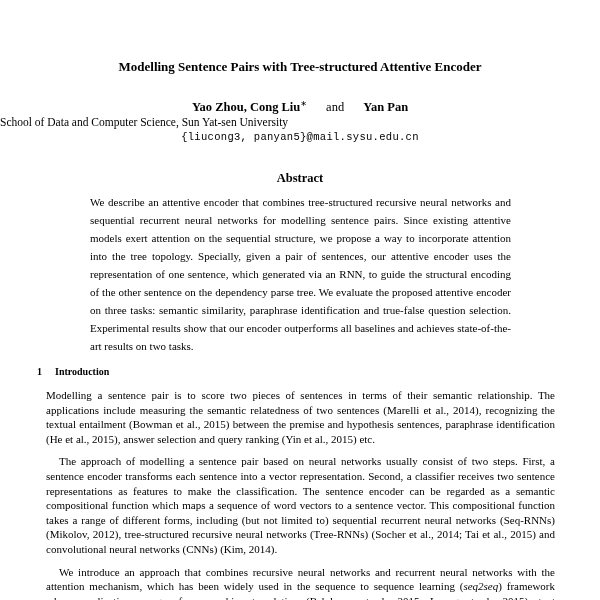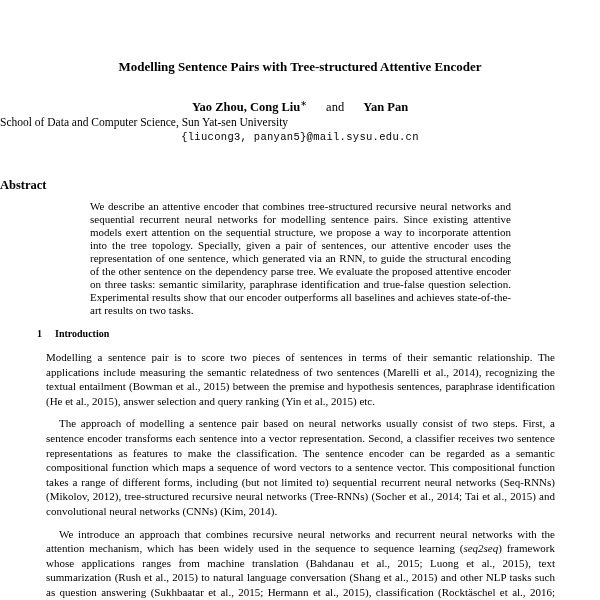--- a/index.html
+++ b/index.html
@@ -44,30 +44,31 @@
     line-height: 15px;
   }
   .email {
     text-align: center;
     font-family: "Liberation Mono", "DejaVu Sans Mono", monospace;
     font-size: 10.5px;
     line-height: 15px;
     letter-spacing: 0.3px;
   }
   .abstract-heading {
-    margin-top: 33px;
+    margin-top: 26px;
+    text-align: center;
     font-size: 12.5px;
     line-height: 15px;
     font-weight: bold;
   }
   .abstract-body {
     margin: 7px 89px 0 90px;
     text-align: justify;
     font-size: 11px;
-    line-height: 13px;
+    line-height: 18px;
     hyphens: manual;
     -webkit-hyphens: manual;
   }
   .section-heading {
     margin: 9px 37px 0 37px;
     font-size: 10px;
     line-height: 16px;
     font-weight: bold;
   }
   .section-heading .num { margin-right: 13px; }

